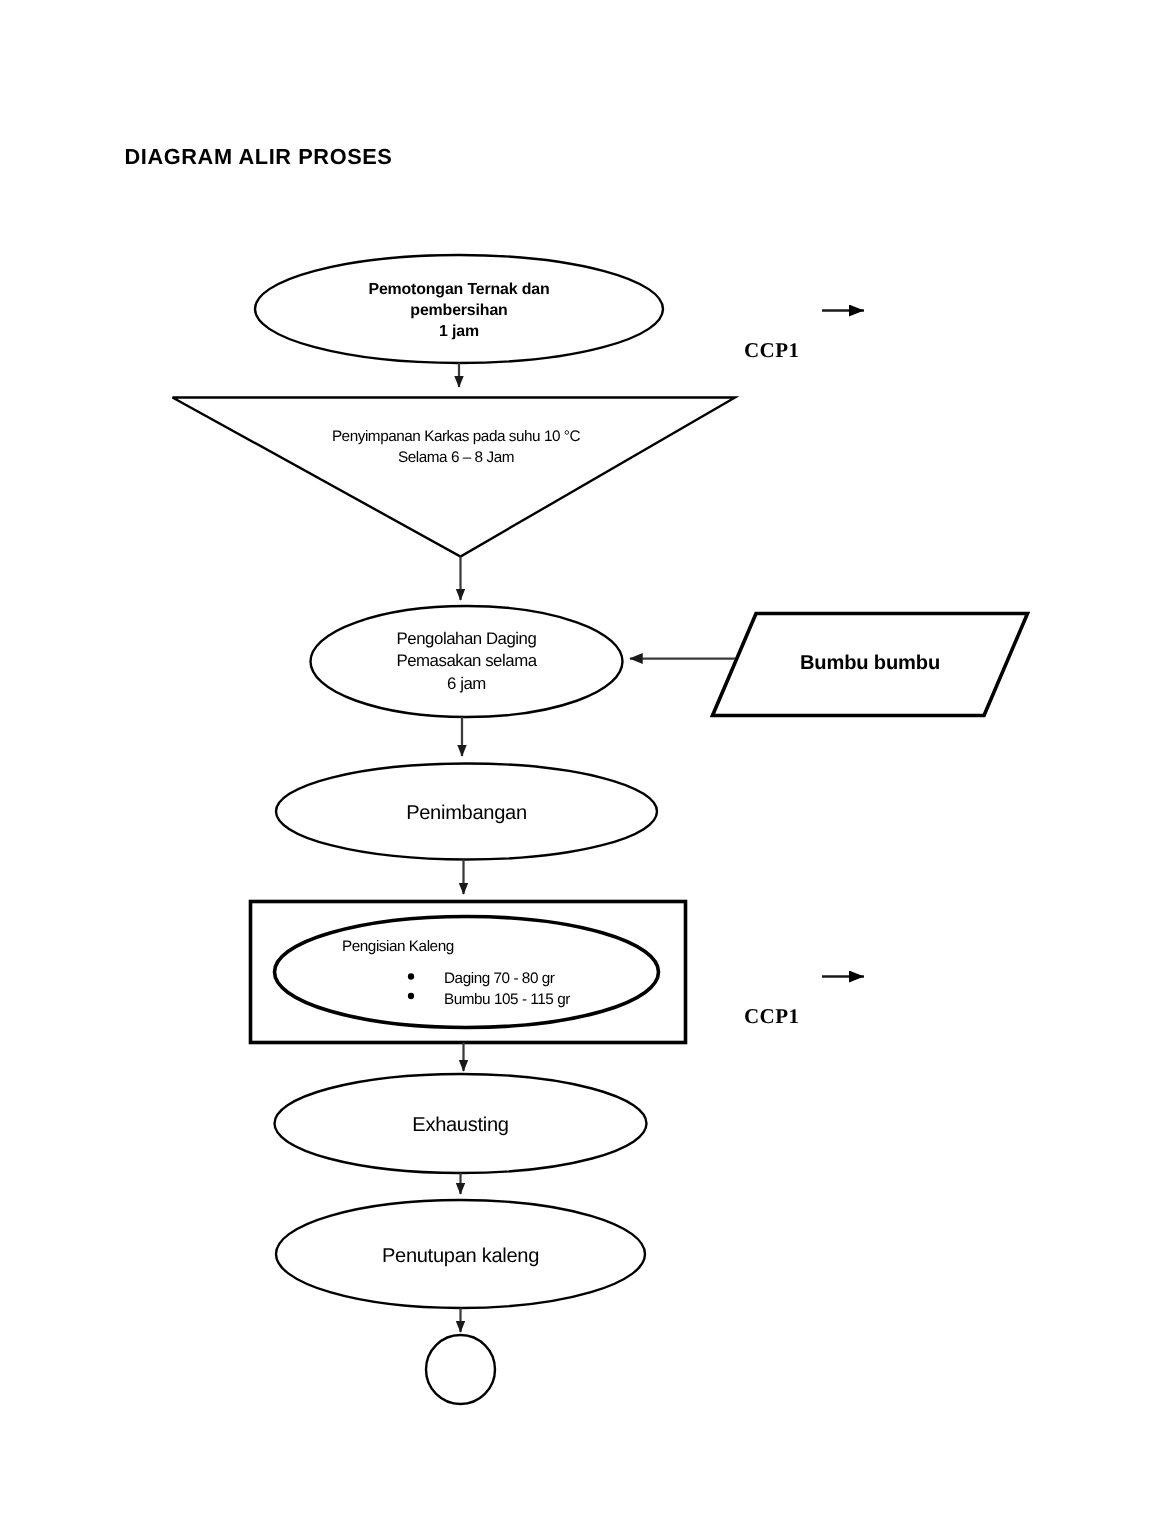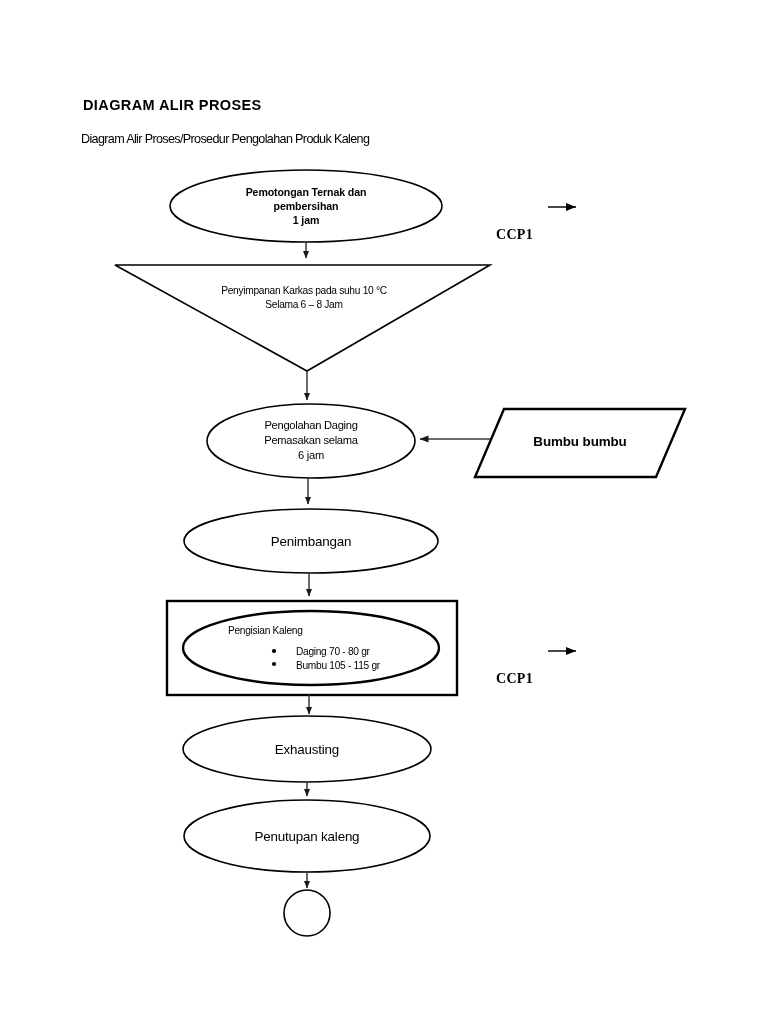--- a/index.html
+++ b/index.html
@@ -122,21 +122,20 @@
     fill: #000000;
   }
 </style>
 </head>
 <body>
 
 <div id="page">
 
   <div class="doc-title">DIAGRAM ALIR PROSES</div>
 
-  <div class="doc-subtitle">Diagram Alir Proses/Prosedur Pengolahan Produk Kaleng</div>
 
   <div class="ccp-label" id="ccp1-top">CCP1</div>
 
   <div class="ccp-label" id="ccp1-mid">CCP1</div>
 
   <svg id="flow" viewBox="0 0 768 1024">
     <defs>
       <marker id="arrowhead" markerWidth="9" markerHeight="9" refX="7.5" refY="3.2" orient="auto" markerUnits="userSpaceOnUse">
         <path d="M0,0 L8,3.2 L0,6.4 Z" fill="#1a1a1a"></path>
       </marker>

